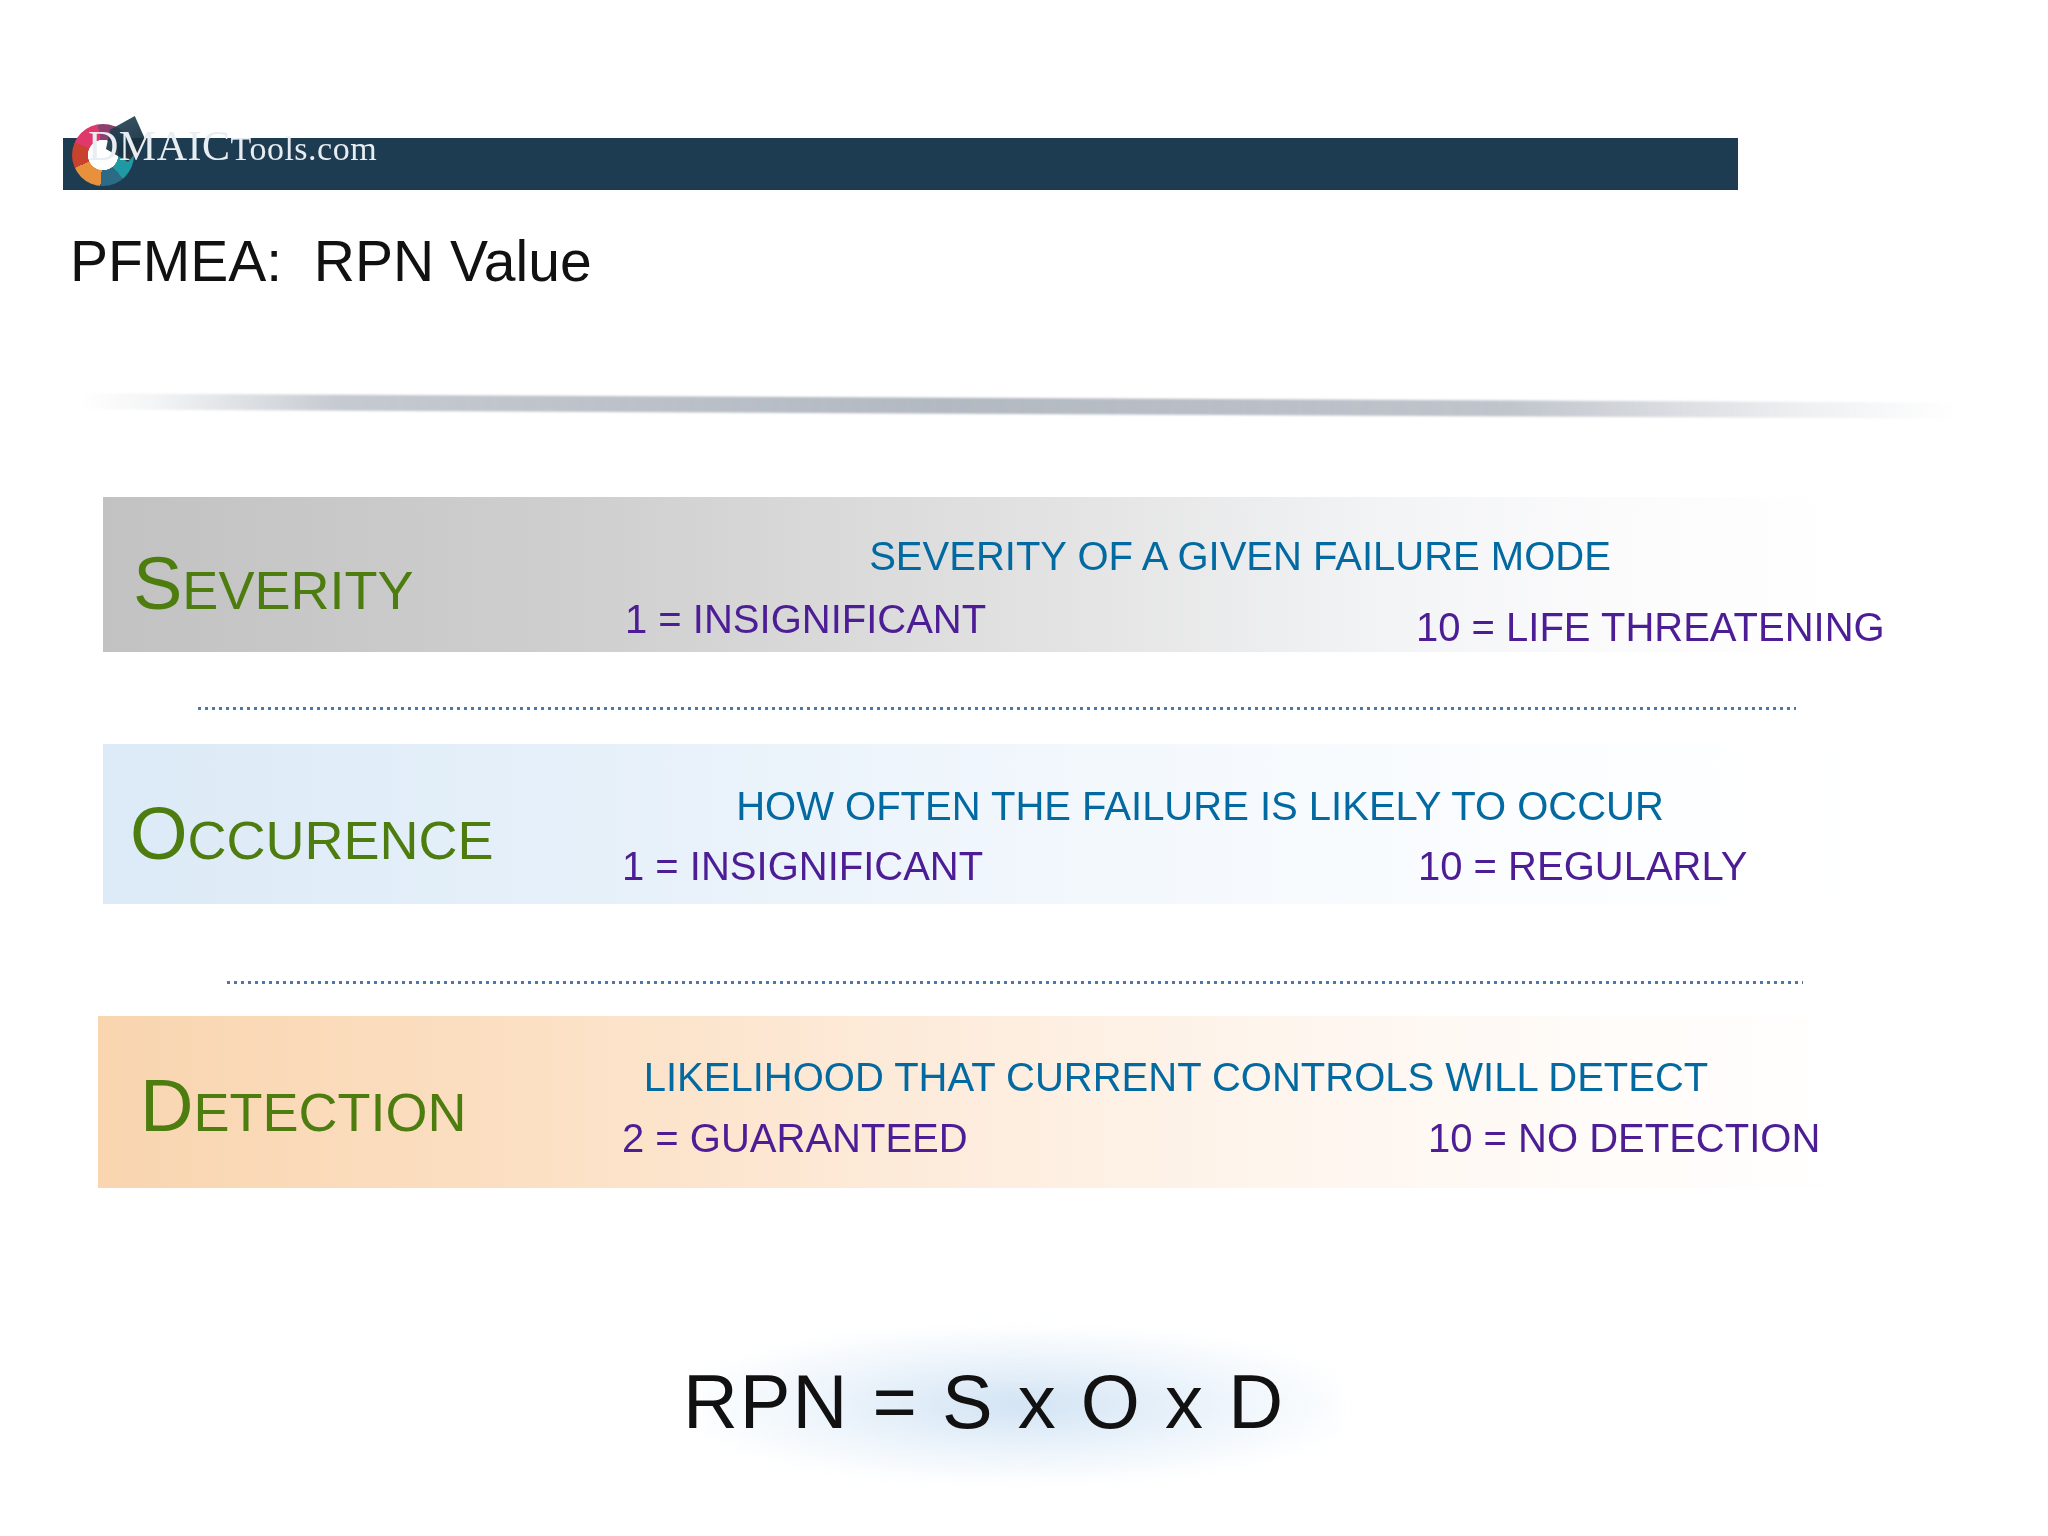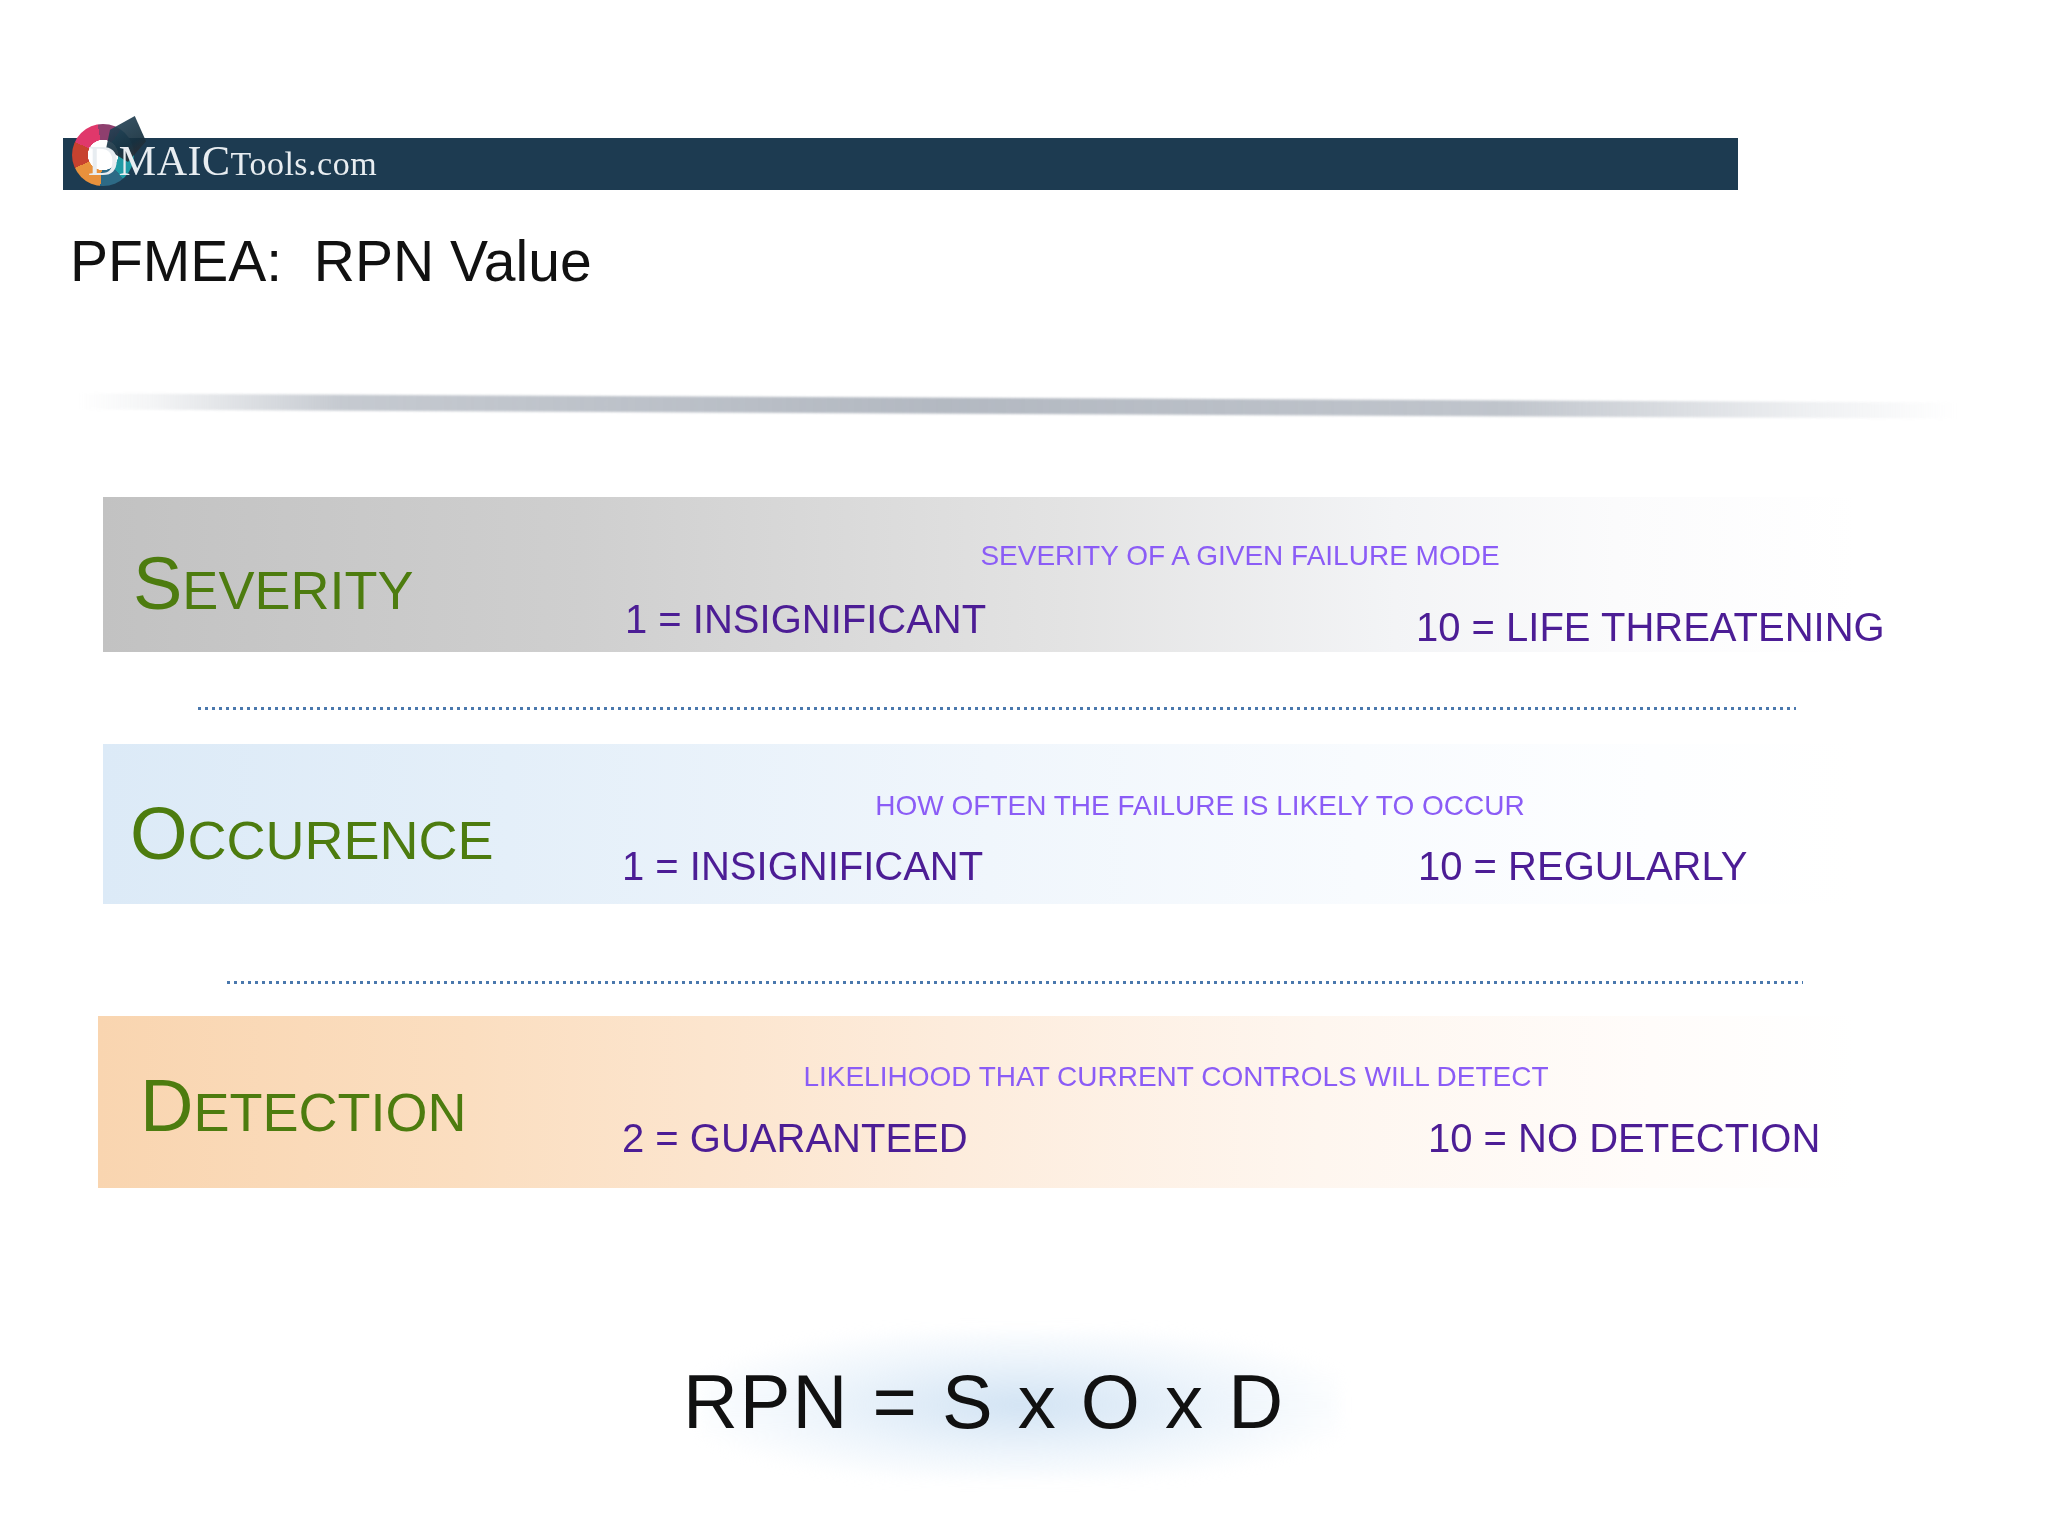--- a/index.html
+++ b/index.html
@@ -54,21 +54,21 @@
     width: 40px;
     height: 46px;
     z-index: 4;
     background: linear-gradient(150deg, #2a4a5e 0%, #16303f 60%, #3a2a2a 100%);
     clip-path: polygon(10% 30%, 72% 0%, 100% 55%, 55% 100%, 0% 72%);
     opacity: .92;
   }
   #brand-text {
     position: absolute;
     left: 88px;
-    top: 138px;
+    top: 123px;
     z-index: 5;
     font-family: "Liberation Serif", serif;
     font-size: 40px;
     line-height: 46px;
     color: #e8edf1;
     letter-spacing: .5px;
     white-space: nowrap;
   }
   #brand-text .big { font-size: 42px; }
   #brand-text .small { font-size: 34px; }
@@ -118,23 +118,23 @@
     color: #4d7c0f;
     font-weight: 400;
   }
   .band-term .cap { font-size: 74px; }
   .band-term .rest { font-size: 54px; }
 
   .band-desc {
     position: absolute;
     text-align: center;
     white-space: nowrap;
-    font-size: 28px;
+    font-size: 40px;
     line-height: 48px;
-    color: #8b5cf6;
+    color: #0369a1;
   }
   .band-lo, .band-hi {
     position: absolute;
     white-space: nowrap;
     font-size: 40px;
     line-height: 48px;
     color: #4c1d95;
   }
 
   #band-severity {

